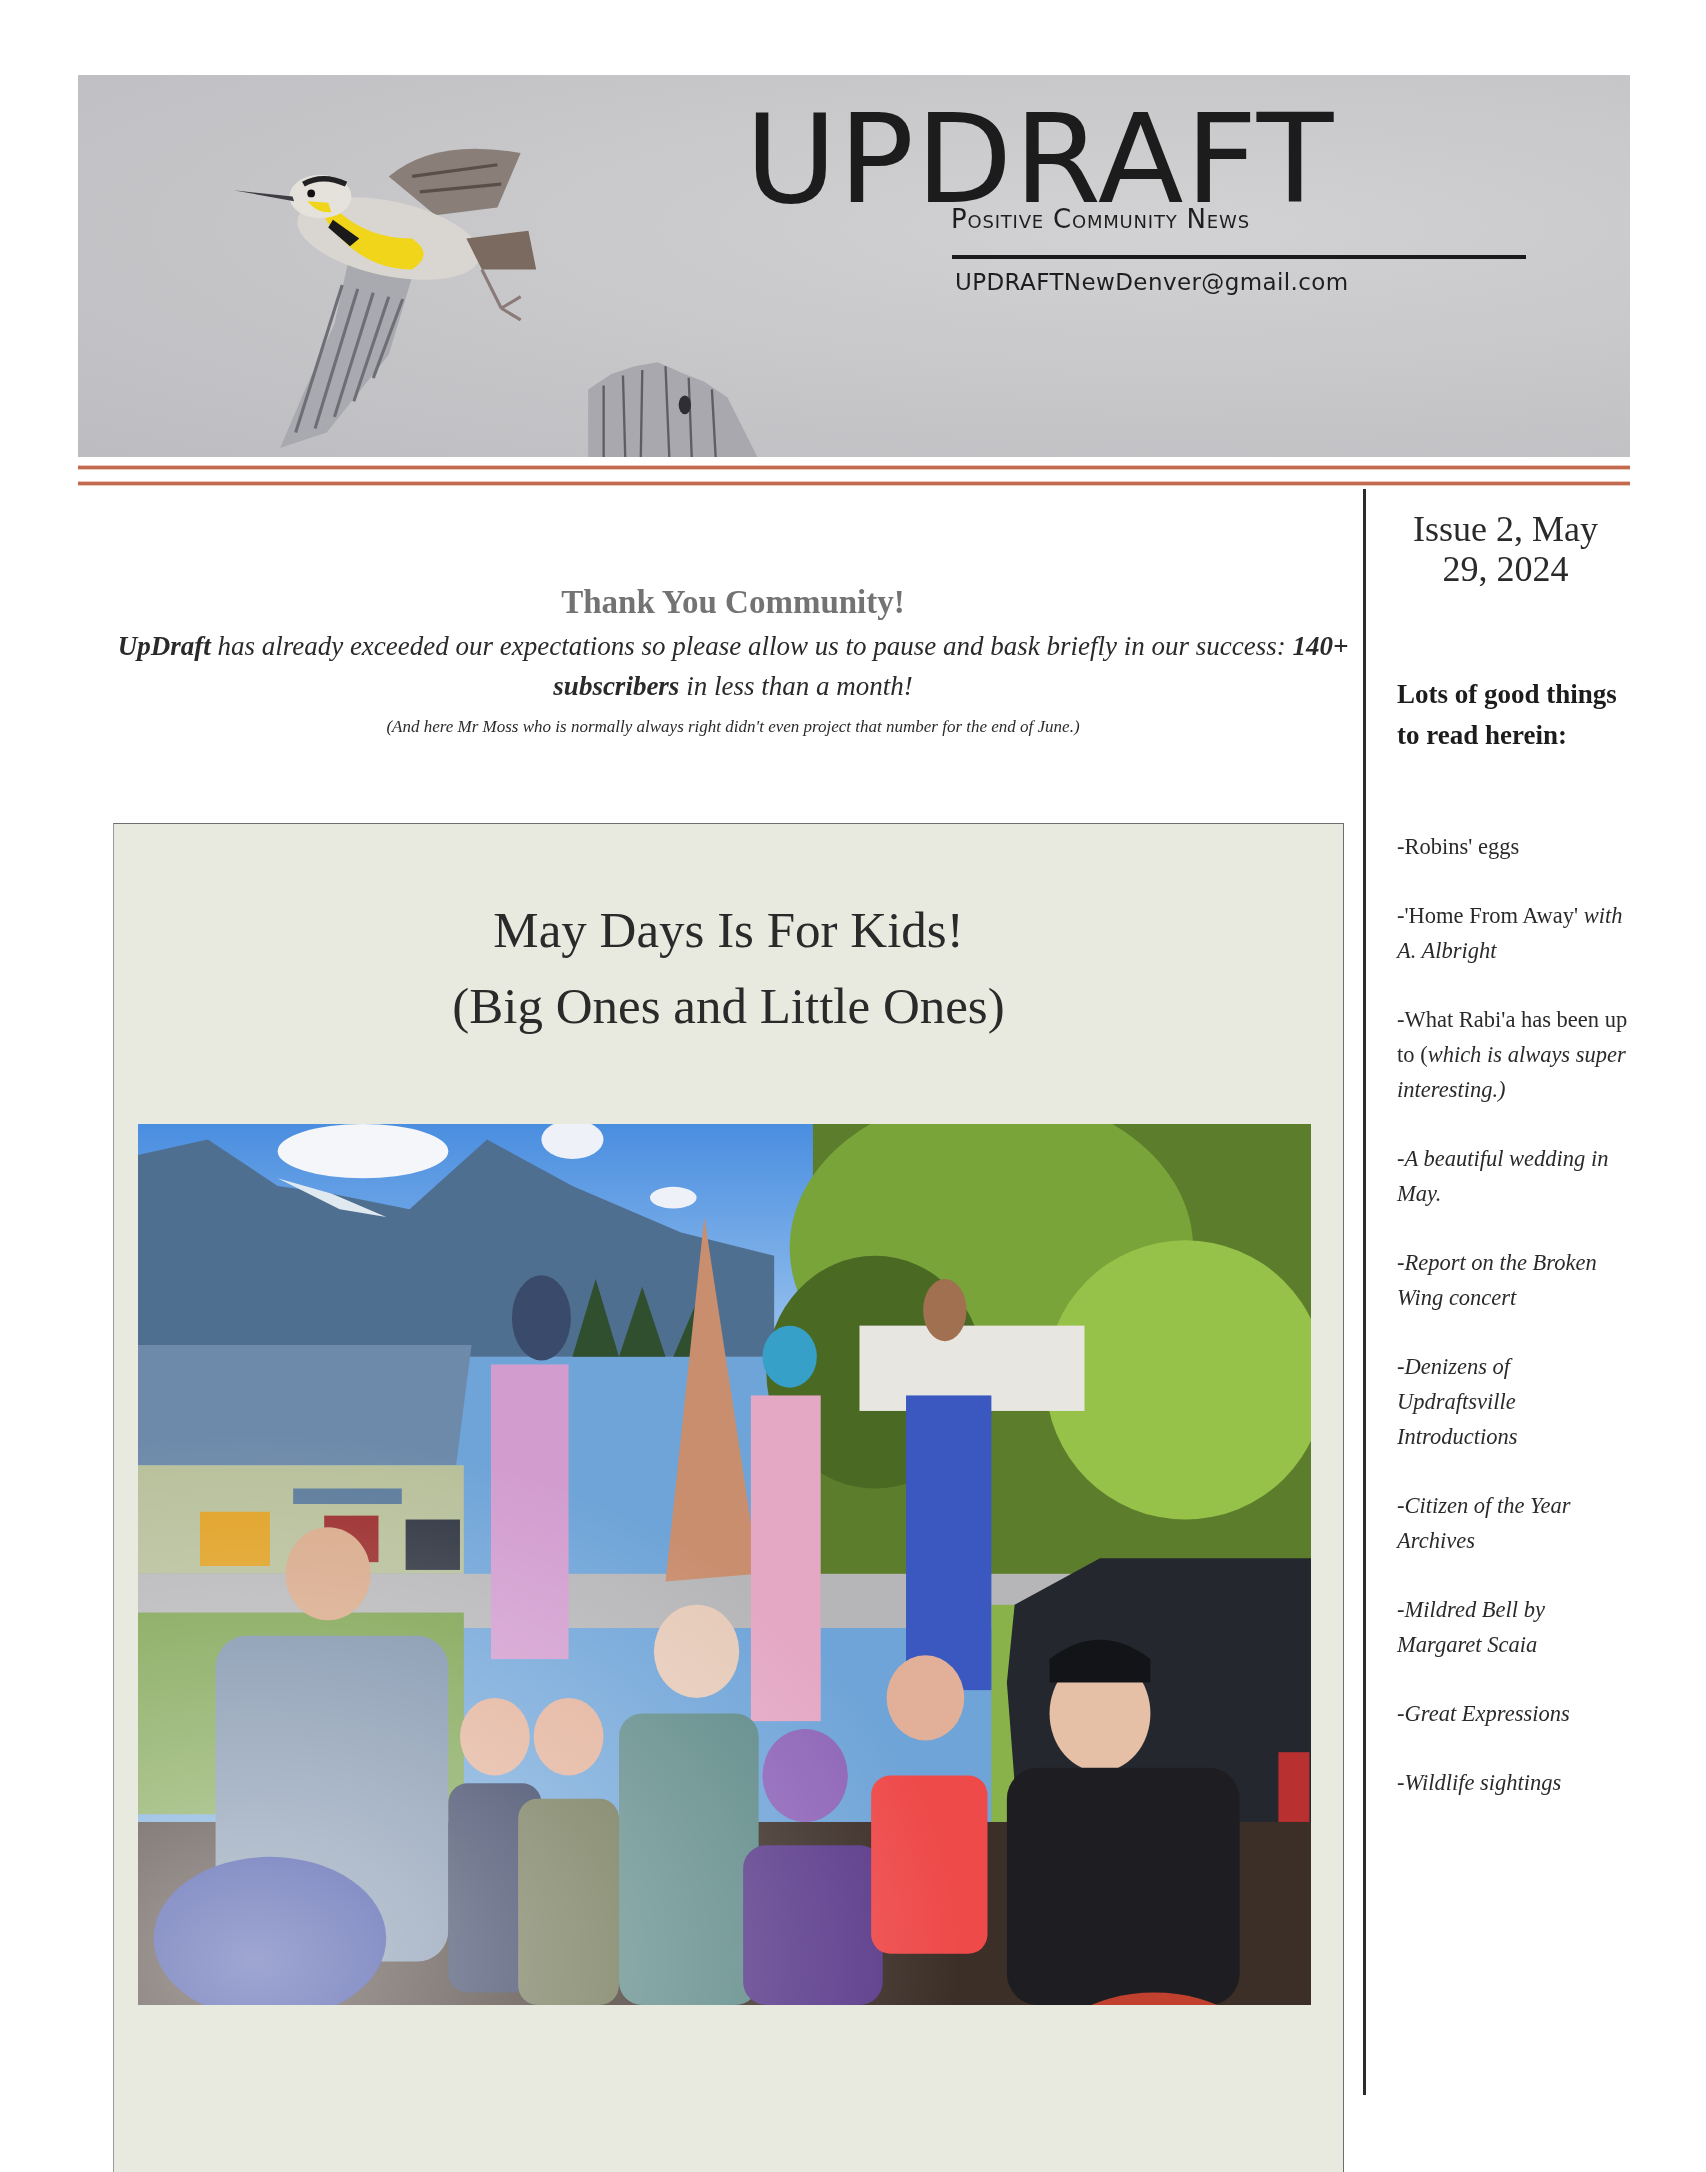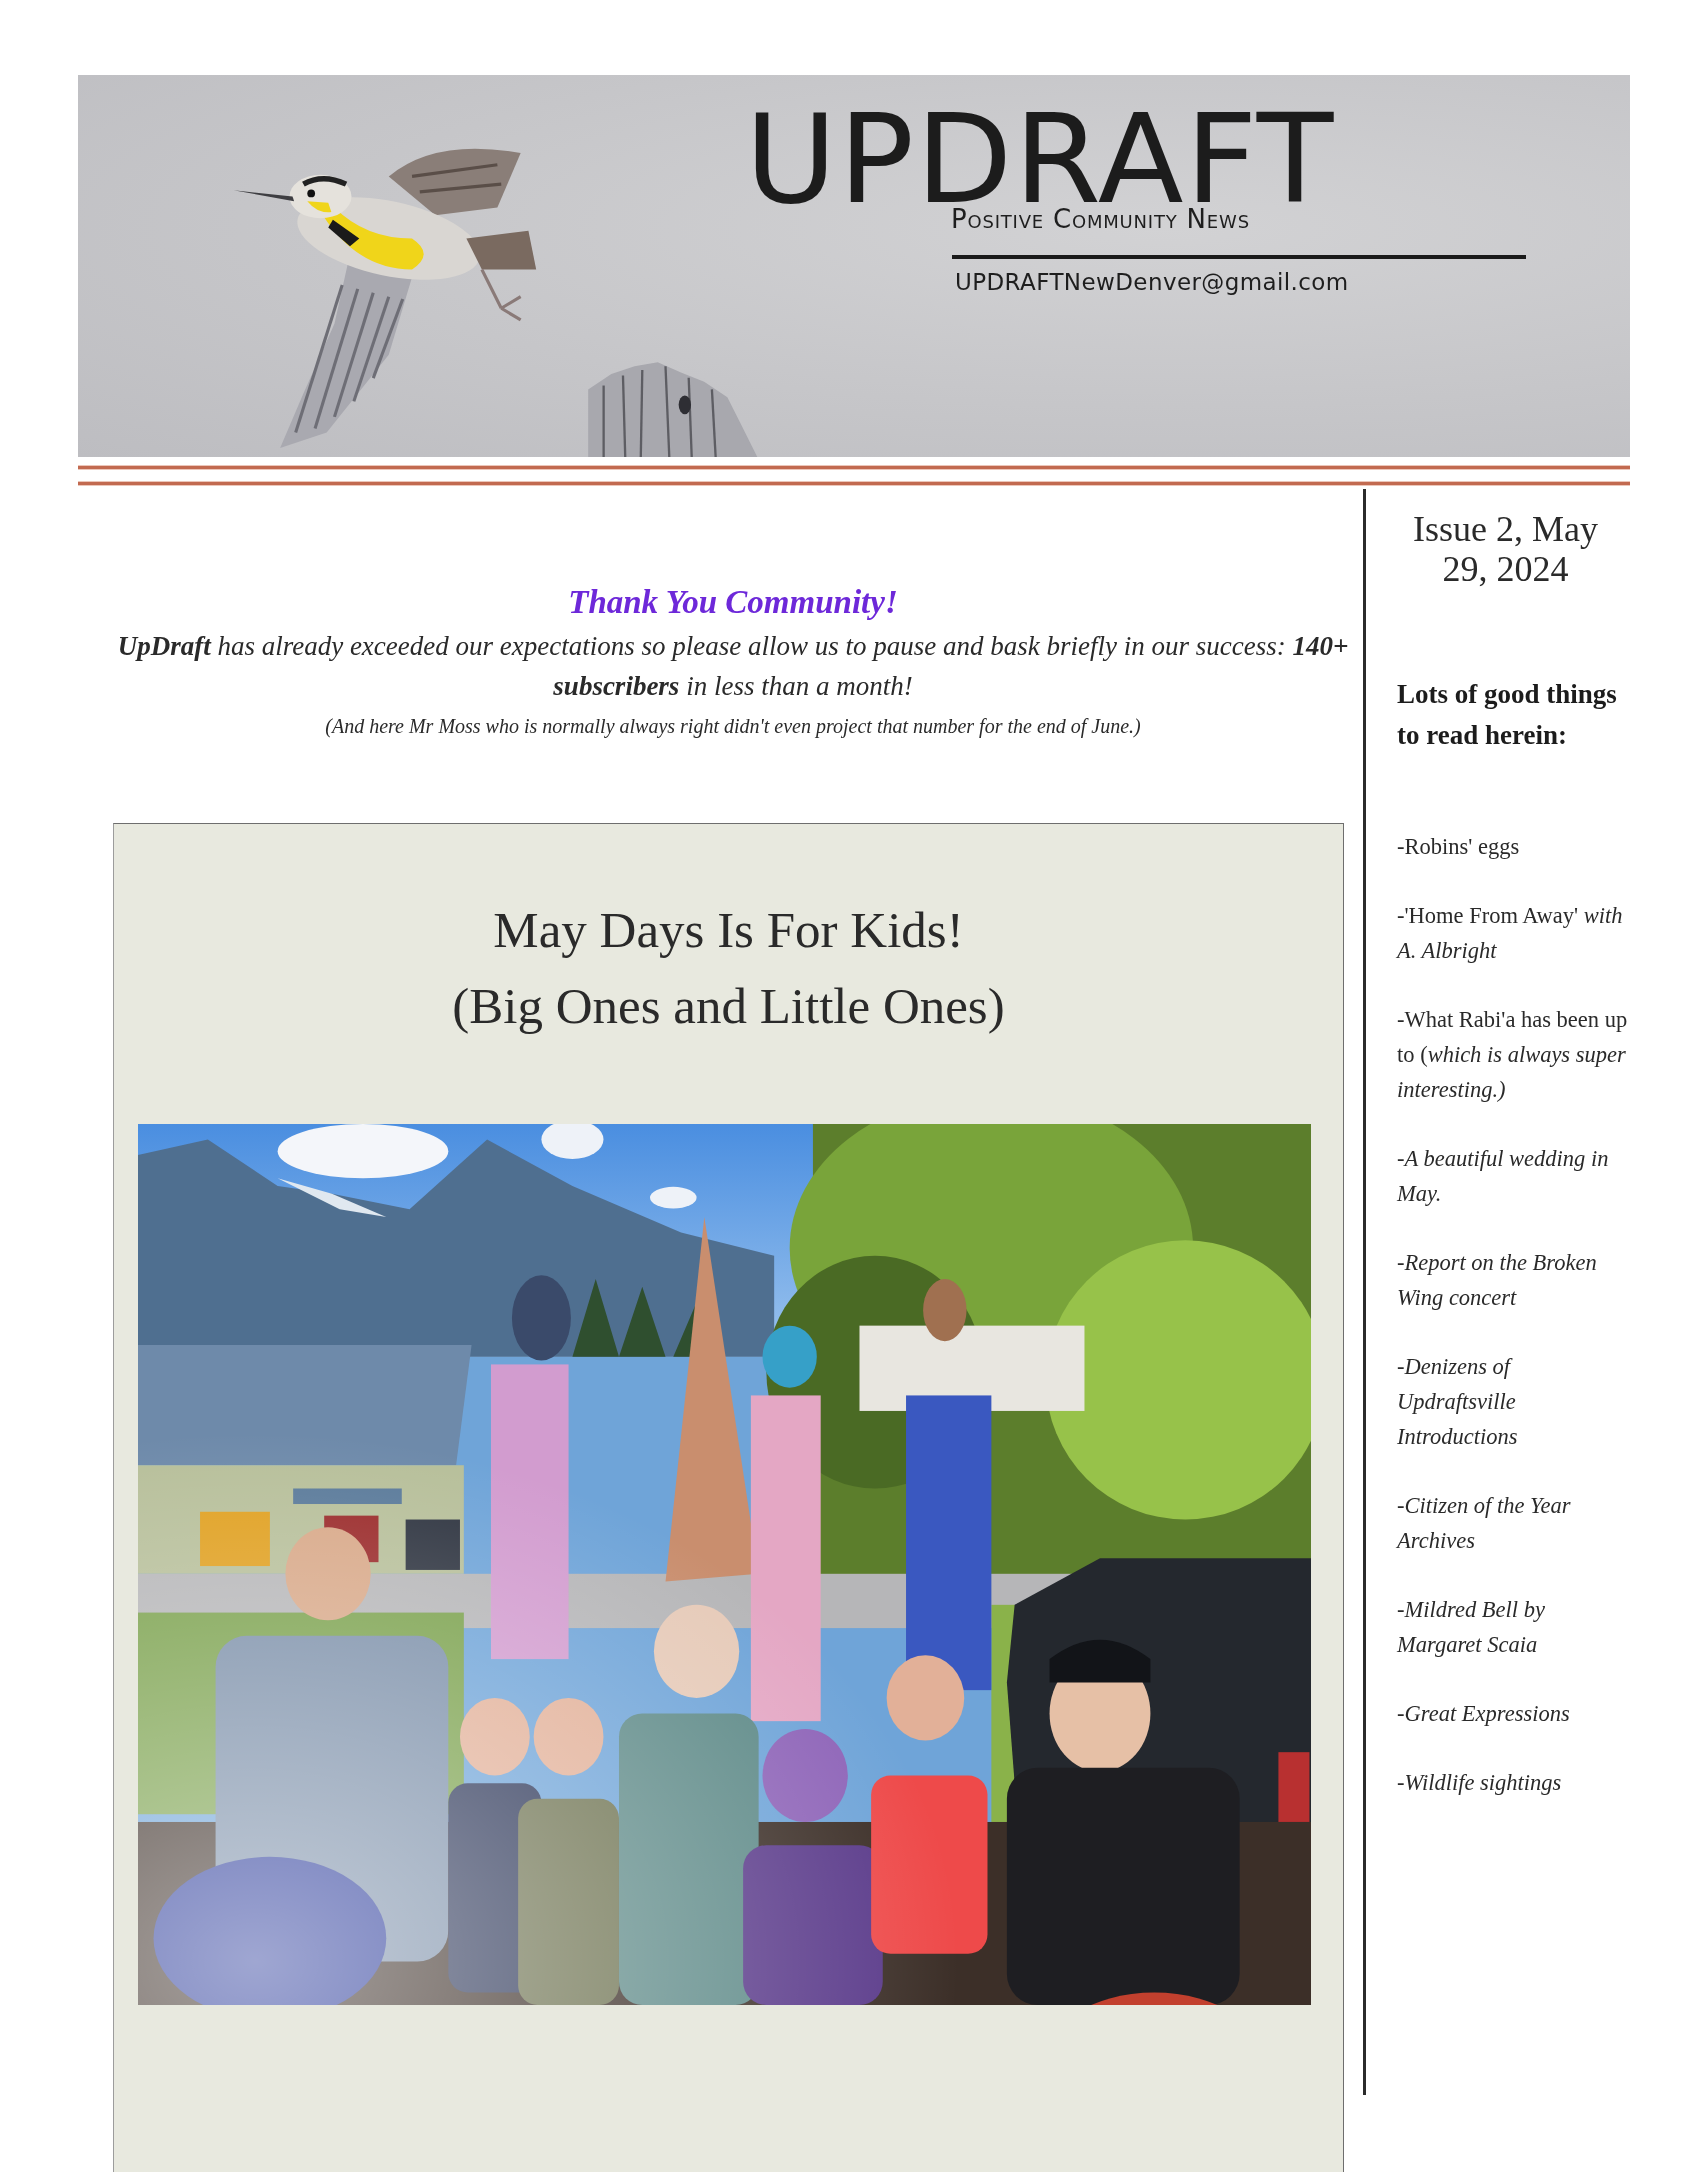--- a/index.html
+++ b/index.html
@@ -23,25 +23,25 @@
 
   
   .rule-red { position:absolute; left:78px; width:1552px; height:3.1px; background:#c26a50;
               box-shadow:0 0.8px 0 #e8b8a8, 0 -0.8px 0 #e8b8a8; }
   .rule-red.one { top:466px; }
   .rule-red.two { top:482px; }
   .vrule { position:absolute; left:1363px; top:489px; width:3.1px; height:1606px; background:#2b2b2b; }
 
   
   .thanks { position:absolute; left:116px; top:582px; width:1234px; text-align:center; }
-  .thanks h2 { margin:0; font-size:33px; font-style:italic; font-weight:bold; color:#6d28d9;
+  .thanks h2 { margin:0; font-size:33px; font-weight:bold; color:#737373;
                line-height:1.25; }
   .thanks p { margin:0; font-style:italic; color:#2a2a2a; }
   .thanks .lead { font-size:27px; line-height:40px; margin-top:3.1px; }
-  .thanks .note { font-size:20px; line-height:31px; margin-top:4.7px; }
+  .thanks .note { font-size:17px; line-height:31px; margin-top:4.7px; }
   .thanks b { font-weight:bold; }
 
   
   .feature { position:absolute; left:113px; top:823px; width:1231px; height:1452px;
              background:#e8e9df; border:1.6px solid #6e6e6e; border-left-color:#9c9c9c; box-sizing:border-box; }
   .feature-title { position:absolute; left:0; right:0; top:68px; text-align:center;
                    font-size:51px; line-height:76px; color:#2a2a2a; }
   .photo { position:absolute; left:24px; top:300px; width:1173px; height:881px; overflow:hidden;
            background:#6fa4d8; }
 

